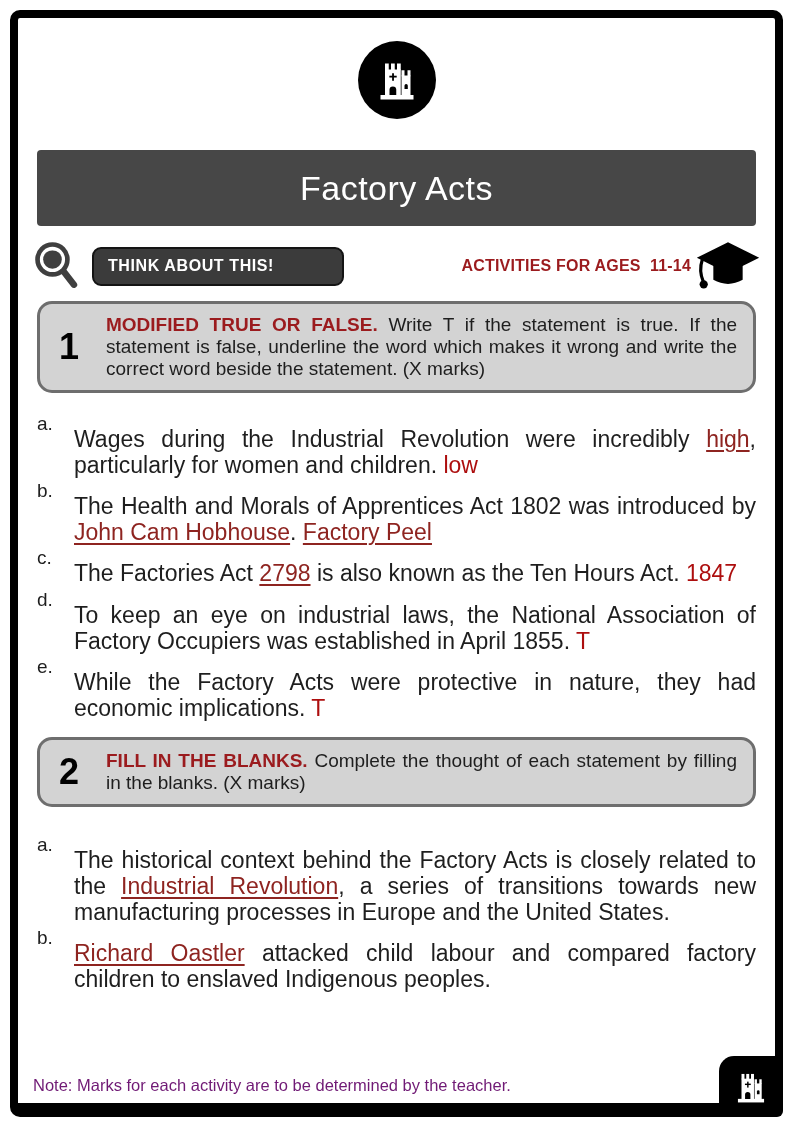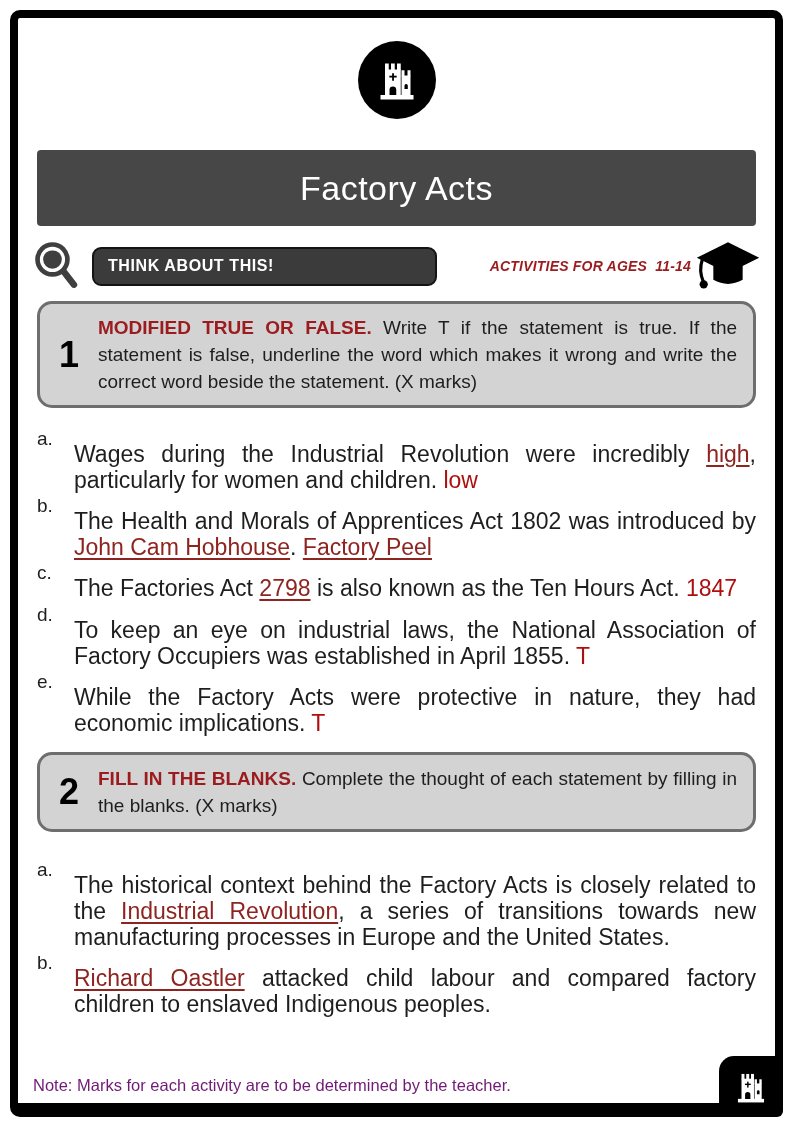--- a/index.html
+++ b/index.html
@@ -33,37 +33,37 @@
     letter-spacing:14px;word-spacing:26px;color:#111;text-indent:14px;}
 
   
   .banner{margin:31px 19px 0;height:76px;background:var(--banner-gray);
     border-radius:4px;display:flex;align-items:center;justify-content:center;}
   .banner span{color:#fff;font-size:34px;font-weight:400;letter-spacing:.5px;}
 
   
   .meta-row{margin:12px 14px 0 10px;height:56px;display:flex;align-items:center;}
   .magnifier{width:62px;height:56px;flex:0 0 auto;}
-  .think-btn{margin-left:2px;width:345px;height:39px;background:var(--btn-gray);
+  .think-btn{margin-left:2px;width:252px;height:39px;background:var(--btn-gray);
     border:2px solid #141414;border-radius:9px;display:flex;align-items:center;
     padding-left:14px;}
   .think-btn span{color:#fff;font-weight:700;font-size:16px;letter-spacing:.6px;}
   .spacer{flex:1;}
-  .ages{color:var(--accent-red);font-weight:700;font-size:14px;letter-spacing:.2px;
-    white-space:pre;font-style:italic;}
+  .ages{color:var(--accent-red);font-weight:700;font-size:16px;letter-spacing:.2px;
+    white-space:pre;}
   .cap{width:66px;height:54px;margin-left:4px;flex:0 0 auto;}
 
   
   .inst-box{margin:7px 19px 0;background:var(--box-fill);
     border:3px solid var(--box-border);border-radius:15px;
     display:flex;align-items:center;padding:10px 16px 10px 14px;}
   .inst-box.second{margin-top:16px;}
   .inst-num{width:30px;flex:0 0 auto;font-size:36px;font-weight:700;color:#000;
     text-align:center;}
-  .inst-text{margin-left:14px;font-size:19px;line-height:27px;text-align:justify;}
+  .inst-text{margin-left:22px;font-size:19px;line-height:22px;text-align:justify;}
   .inst-text .hd{color:var(--accent-red);font-weight:700;}
 
   
   .qlist{margin:18px 19px 0;}
   .qlist.second{margin-top:25px;}
   .q-item{display:flex;}
   .q-label{width:37px;flex:0 0 auto;font-size:19px;line-height:25.6px;}
   .q-text{flex:1;font-size:23px;line-height:25.6px;text-align:justify;margin-top:16px;}
   .seg-normal{color:var(--ink);}
   .seg-blank{color:var(--blank-red);text-decoration:underline;

